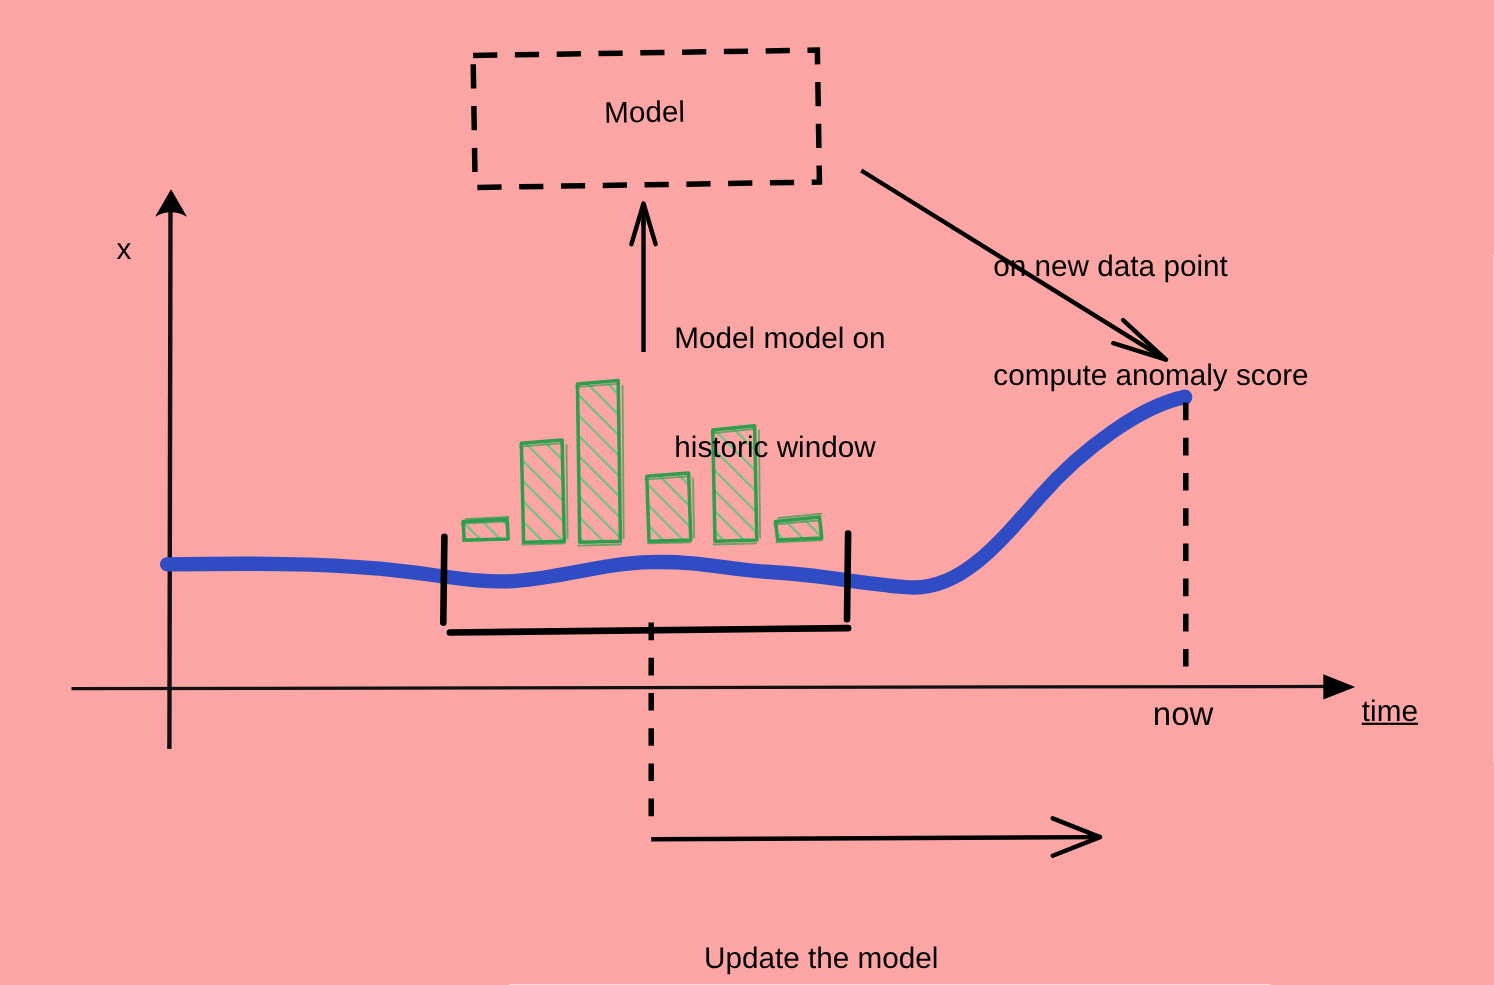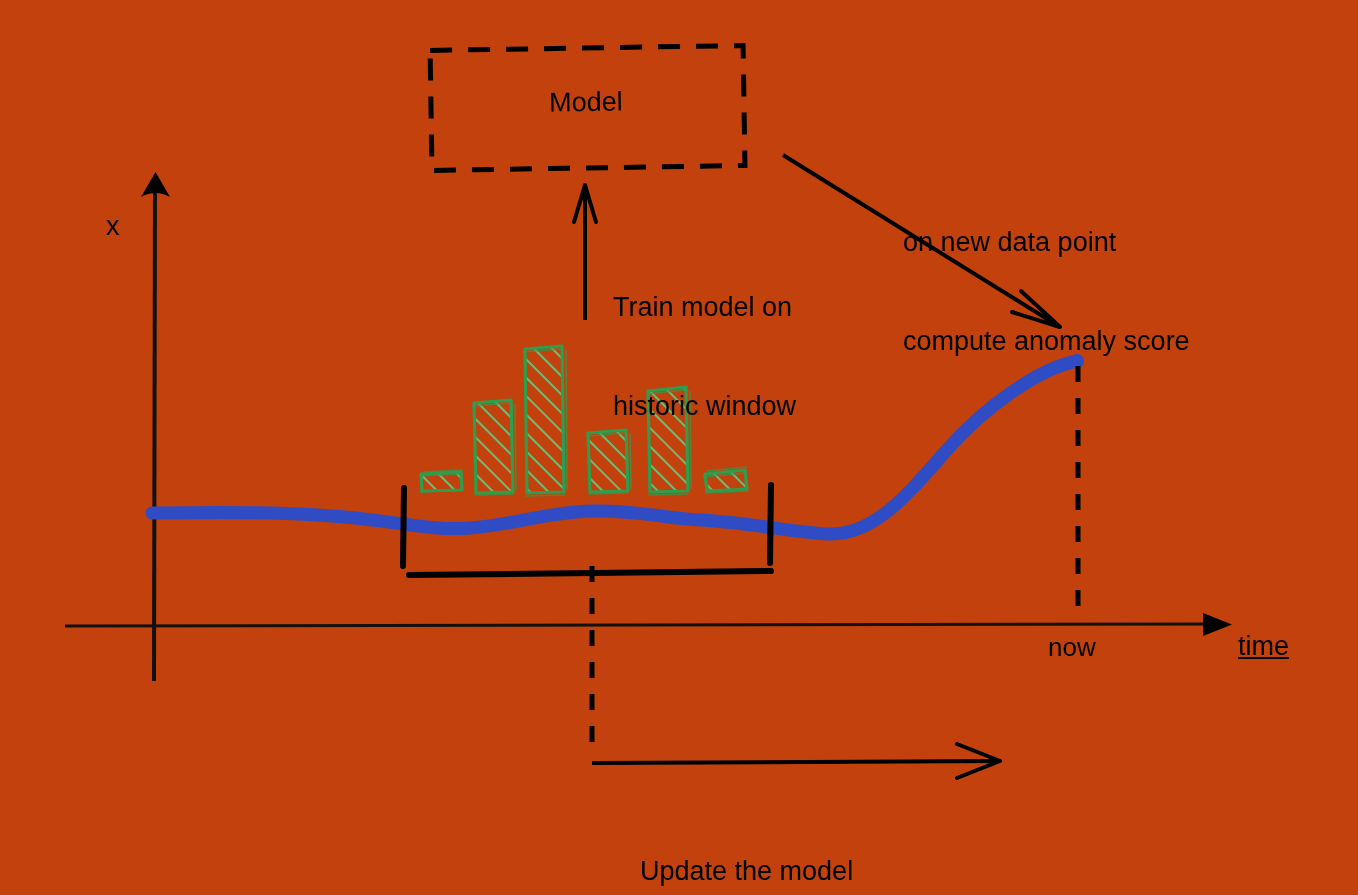--- a/index.html
+++ b/index.html
@@ -5,21 +5,21 @@
 <style>
   html, body {
     margin: 0;
     padding: 0;
     background: #ffffff;
   }
   #stage {
     position: relative;
     width: 1358px;
     height: 895px;
-    background: #c2410c;
+    background: #fca5a5;
     overflow: hidden;
     font-family: "Liberation Sans", sans-serif;
   }
   #canvas {
     position: absolute;
     left: 0;
     top: 0;
     width: 1358px;
     height: 895px;
   }
@@ -45,21 +45,21 @@
   }
   #label-axis-x {
     left: 1238px;
     top: 630px;
     font-size: 27px;
     text-decoration: underline;
   }
   #label-now {
     left: 1048px;
     top: 632px;
-    font-size: 26px;
+    font-size: 30px;
   }
   #label-train {
     left: 613px;
     top: 225px;
     font-size: 27px;
     text-align: left;
   }
   #label-compute {
     left: 903px;
     top: 160px;
@@ -199,21 +199,21 @@
 
   <div class="lbl" id="label-model">Model</div>
 
   <div class="lbl" id="label-axis-y">x</div>
 
   <div class="lbl" id="label-axis-x">time</div>
 
   <div class="lbl" id="label-now">now</div>
 
   <div class="lbl" id="label-train">
-    <div>Train model on</div>
+    <div>Model model on</div>
     <div>historic window</div>
   </div>
 
   <div class="lbl" id="label-compute">
     <div>on new data point</div>
     <div>compute anomaly score</div>
   </div>
 
   <div class="lbl" id="label-update">
     <div>Update the model</div>

